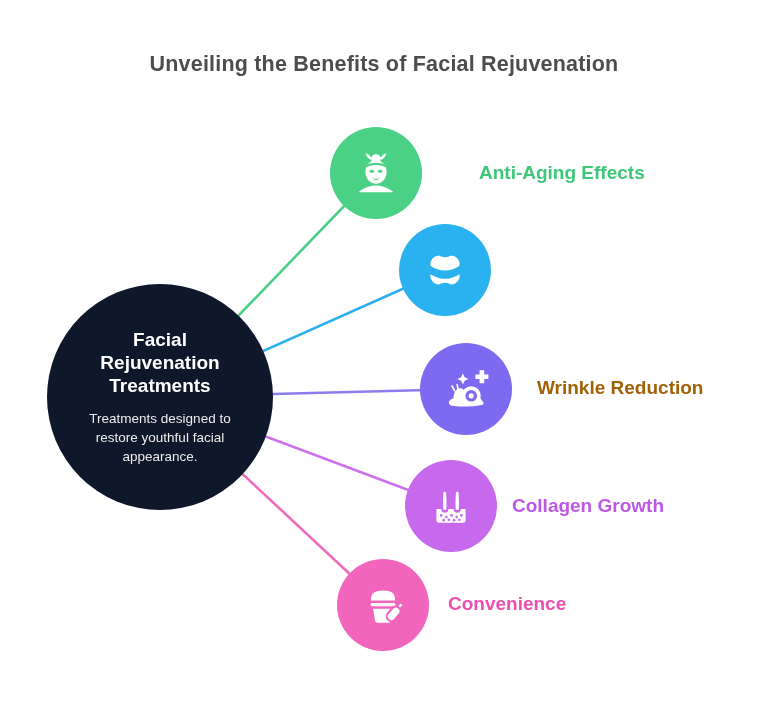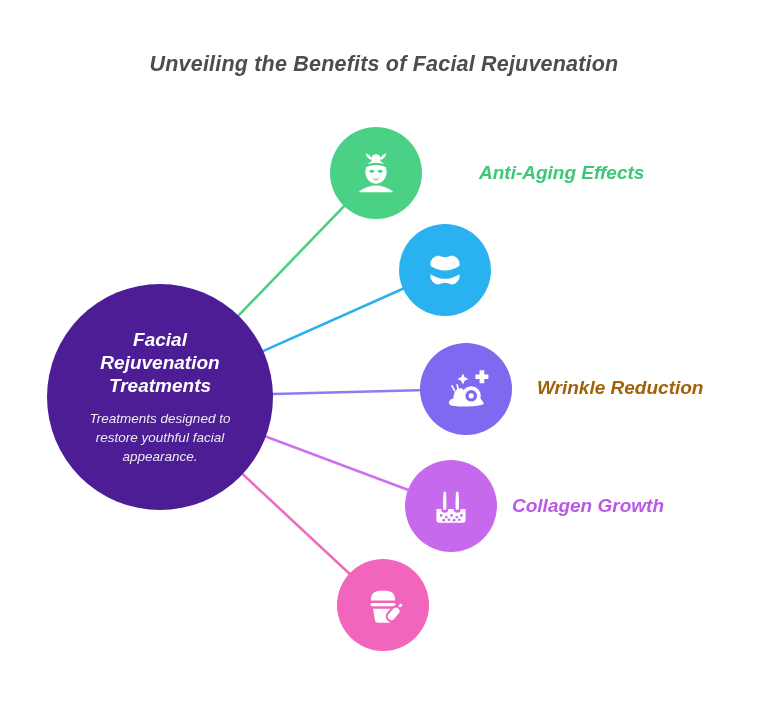--- a/index.html
+++ b/index.html
@@ -3,21 +3,20 @@
 <meta charset="utf-8">
 <style>
   html, body { margin: 0; padding: 0; background: #ffffff; }
   .stage {
     position: relative;
     width: 768px;
     height: 721px;
     background: #ffffff;
     overflow: hidden;
     font-family: "Liberation Sans", sans-serif;
-    font-style: italic;
   }
   .page-title {
     position: absolute;
     top: 52px; left: 0; width: 768px;
     text-align: center;
     font-size: 21.5px;
     font-weight: bold;
     color: #4d4d4d;
     letter-spacing: 0.2px;
   }
@@ -92,21 +91,21 @@
   <div class="page-title">Unveiling the Benefits of Facial Rejuvenation</div>
 
   <svg class="connectors" viewBox="0 0 768 721">
     <line x1="160" y1="397" x2="376" y2="173" style="stroke: rgb(76, 207, 134);"></line>
     <line x1="160" y1="397" x2="445" y2="270" style="stroke: rgb(43, 175, 239);"></line>
     <line x1="160" y1="397" x2="466" y2="389" style="stroke: rgb(141, 124, 239);"></line>
     <line x1="160" y1="397" x2="451" y2="506" style="stroke: rgb(205, 112, 238);"></line>
     <line x1="160" y1="397" x2="383" y2="605" style="stroke: rgb(240, 108, 188);"></line>
   </svg>
 
-  <div class="center-node" style="background: #4c1d95;">
+  <div class="center-node" style="background: #0f172a;">
     <div class="center-heading" style="color: rgb(255, 255, 255);">Facial Rejuvenation Treatments</div>
     <div class="center-desc" style="color: rgb(236, 236, 236);">Treatments designed to restore youthful facial appearance.</div>
   </div>
 
   <div class="bubble b0" style="background: rgb(75, 209, 133); color: rgb(75, 209, 133);">
     <svg viewBox="0 0 48 48">
       <g fill="#ffffff">
         <path d="M14 5 q4.2 1 6 5.2 l-1.2 1 q-4 -2.2 -4.8 -6.2 Z"></path>
         <path d="M34 5 q-4.2 1 -6 5.2 l1.2 1 q4 -2.2 4.8 -6.2 Z"></path>
         <circle cx="24" cy="10.5" r="4.6"></circle>
@@ -176,14 +175,15 @@
         <path d="M12.5 18 q0 -8 11.5 -8 t11.5 8 v1.6 h-23 Z"></path>
         <rect x="12" y="22" width="24" height="3.2" rx="1.6"></rect>
         <path d="M14.5 27.5 h19 l-1.8 11.5 q-0.6 2 -2.6 2 h-10.2 q-2 0 -2.6 -2 Z"></path>
       </g>
       <g class="cut-stroke" transform="rotate(40 34 32)" stroke-width="2" stroke-linejoin="round">
         <path d="M32 20.5 q2.4 -3 4.6 0 l-0.4 5.5 h-3.8 Z"></path>
         <rect x="30" y="24.5" width="9" height="15.5" rx="4.5"></rect>
       </g>
     </svg>
   </div>
+  <div class="node-label l4" style="color: rgb(237, 79, 176);">Convenience</div>
 
 </div>
 
 </body></html>

